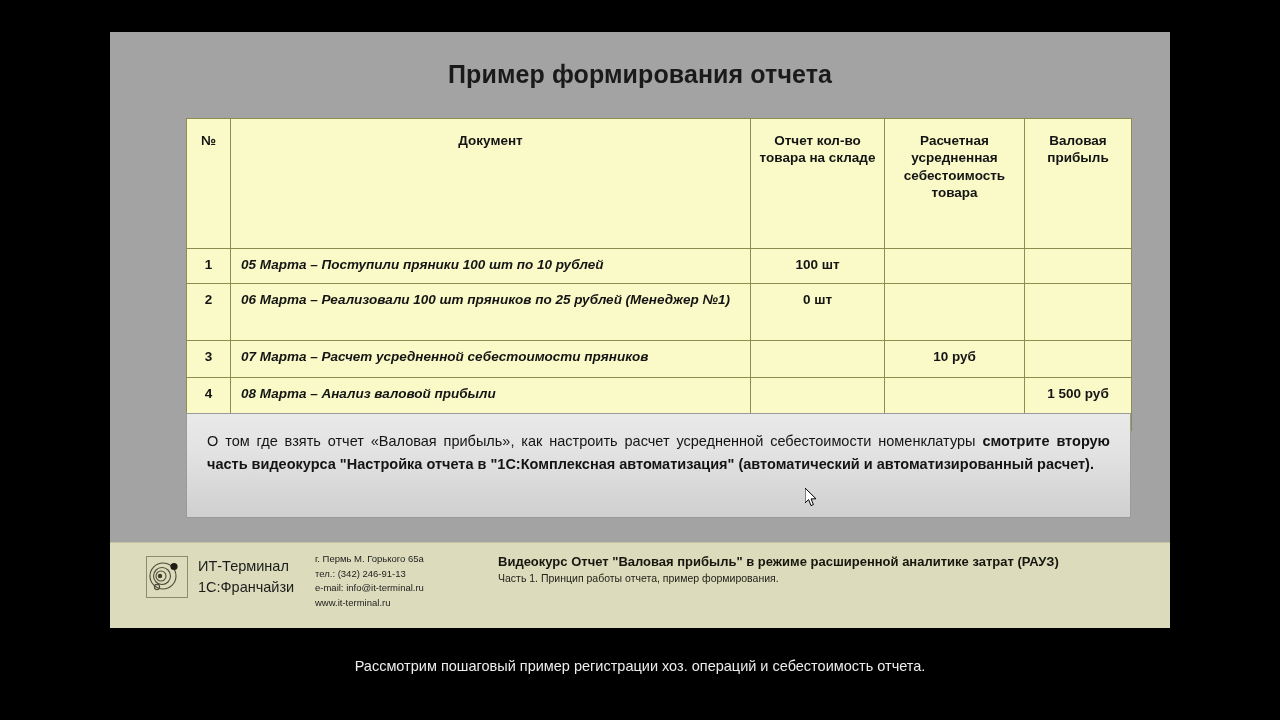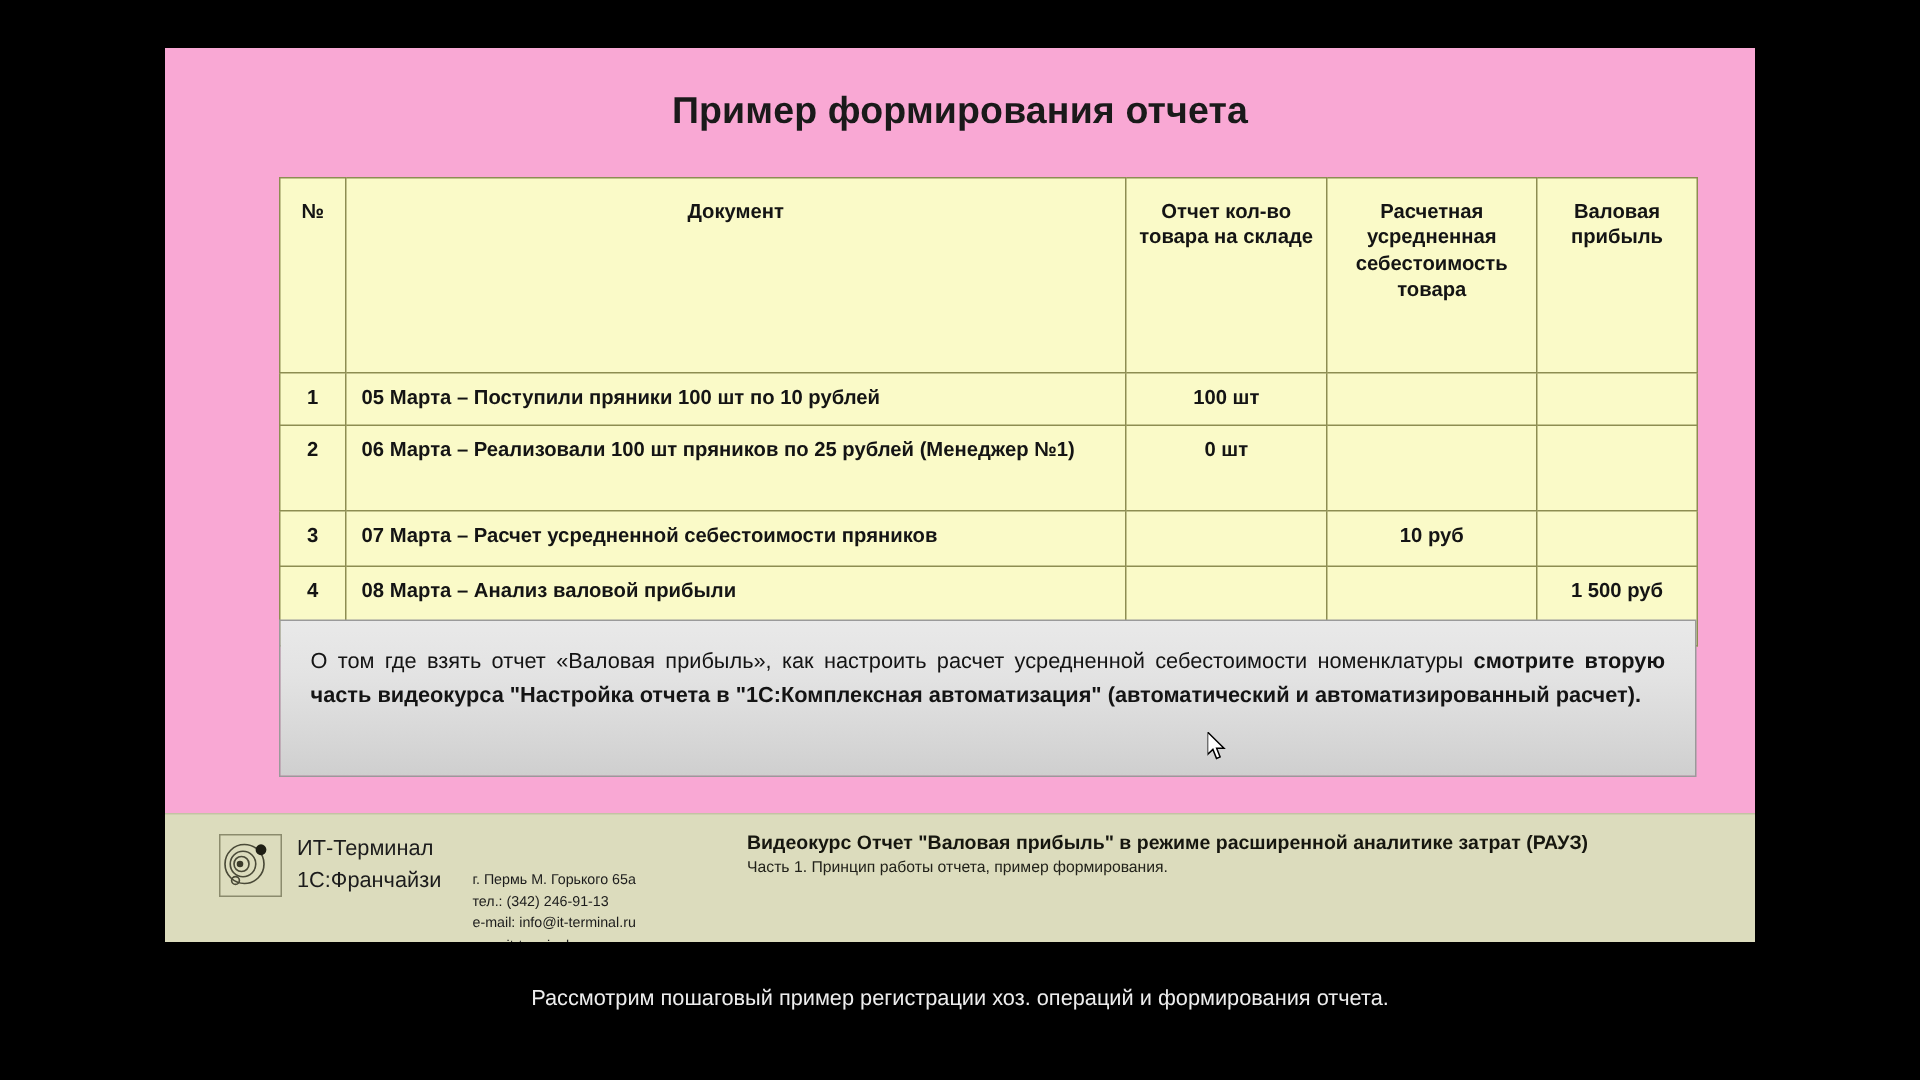--- a/index.html
+++ b/index.html
@@ -24,21 +24,21 @@
     background: #000000;
   }
 
   
   #slide {
     position: absolute;
     left: 110px;
     top: 32px;
     width: 1060px;
     height: 596px;
-    background: #f9a8d4;
+    background: #a3a3a3;
     overflow: hidden;
   }
 
   
   #slide-title {
     position: absolute;
     left: 0;
     top: 28px;
     width: 1060px;
     text-align: center;
@@ -90,20 +90,21 @@
     line-height: 1.35;
   }
   #report-table tbody td.cell-no {
     text-align: center;
     padding-left: 0;
   }
   #report-table tbody td.cell-doc {
     text-align: left;
     padding-left: 10px;
     padding-right: 6px;
+    font-style: italic;
   }
   #report-table tbody td.cell-num {
     text-align: center;
   }
   tr.row-1 td { height: 20px; }
   tr.row-2 td { height: 42px; }
   tr.row-3 td { height: 22px; }
   tr.row-4 td { height: 38px; }
 
   
@@ -161,21 +162,20 @@
     white-space: nowrap;
   }
   #footer-contacts {
     position: absolute;
     left: 205px;
     top: 9px;
     font-size: 9.5px;
     color: #1c1c1c;
     line-height: 1.55;
     white-space: nowrap;
-    margin-top: 28px;
   }
   #footer-course {
     position: absolute;
     left: 388px;
     top: 10px;
     white-space: nowrap;
   }
   #course-title {
     font-size: 13px;
     font-weight: bold;
@@ -304,21 +304,21 @@
 
       <div id="footer-course">
         <div id="course-title">Видеокурс Отчет "Валовая прибыль" в режиме расширенной аналитике затрат (РАУЗ)</div>
         <div id="course-part1">Часть 1. Принцип работы отчета, пример формирования.</div>
       </div>
 
     </div>
 
   </div>
 
-  <div id="caption">Рассмотрим пошаговый пример регистрации хоз. операций и формирования отчета.</div>
+  <div id="caption">Рассмотрим пошаговый пример регистрации хоз. операций и себестоимость отчета.</div>
 
   <div id="mouse-cursor">
     <svg width="14" height="20" viewBox="0 0 14 20" aria-hidden="true">
       <polygon points="0,0 0,15 3.6,11.6 6,17.6 8.4,16.6 6.1,10.9 11,10.8" fill="#ffffff" stroke="#000000" stroke-width="1"></polygon>
     </svg>
   </div>
 
 </div>
 
 </body></html>

